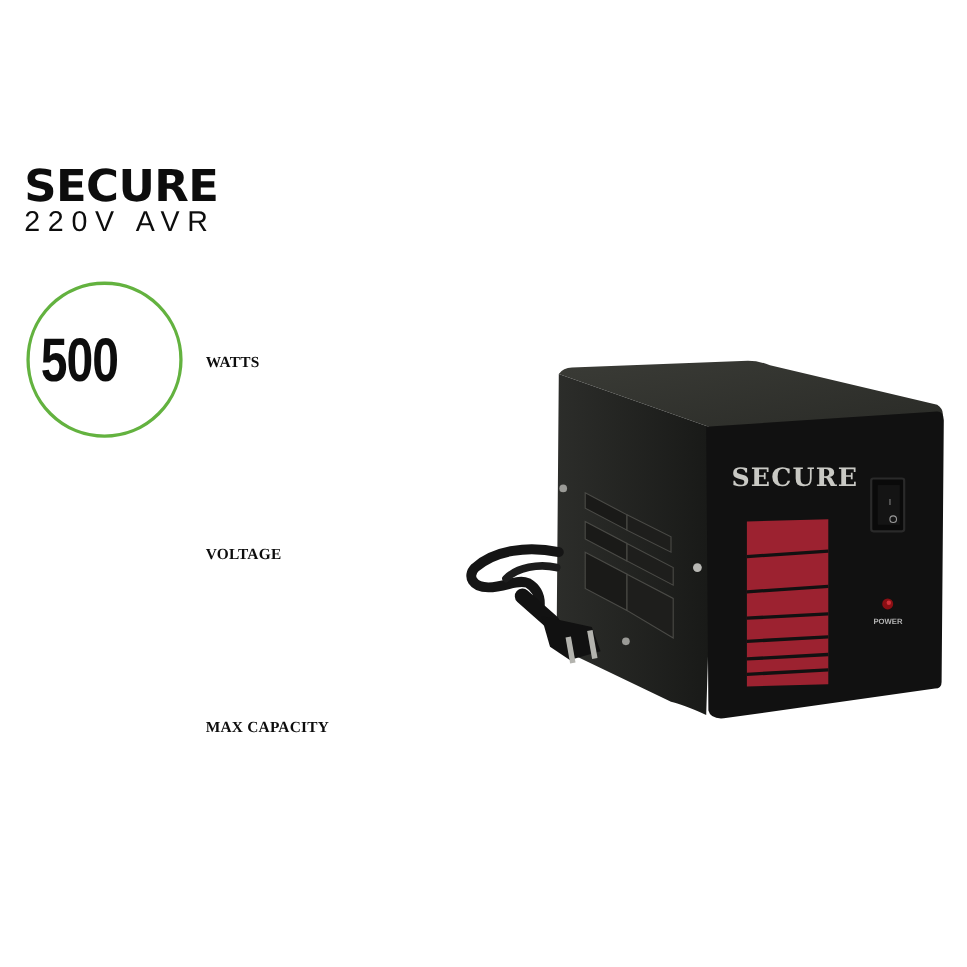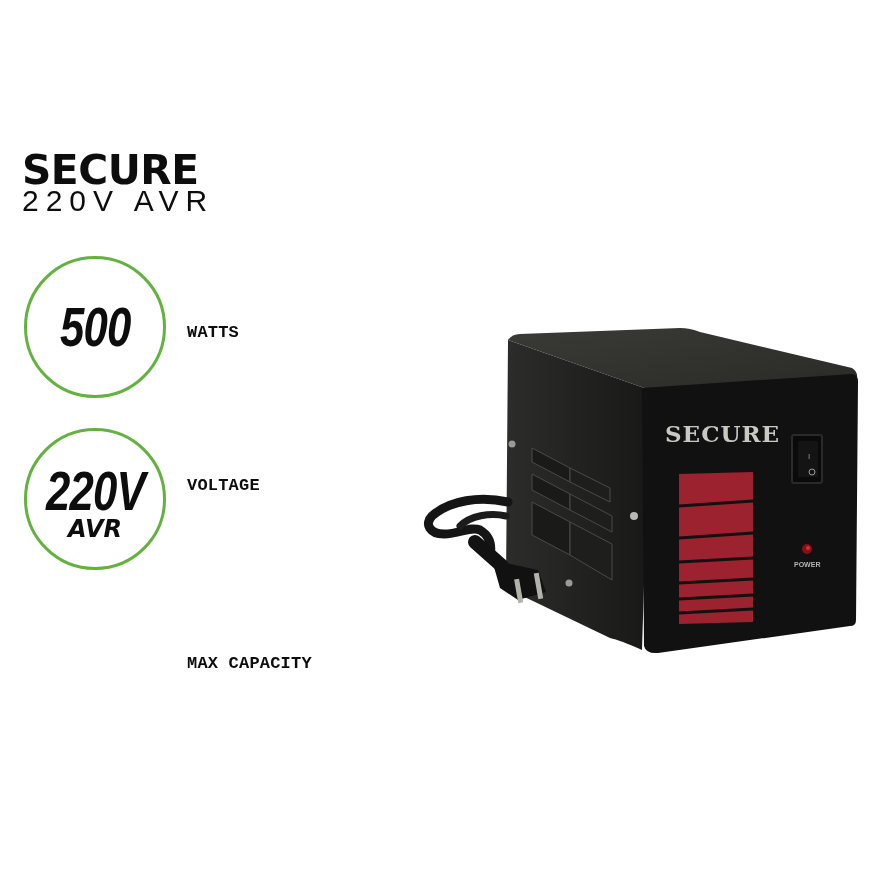--- a/index.html
+++ b/index.html
@@ -6,36 +6,36 @@
   body {
     width:879px; height:879px; background:#ffffff; position:relative; overflow:hidden;
     font-family:"Liberation Sans", sans-serif; color:#0d0d0d;
   }
   .brand { position:absolute; left:22px; top:150px; }
   .brand-name {
     font-family:"DejaVu Sans", sans-serif; font-weight:900; font-size:40px; letter-spacing:-0.5px;
     line-height:40px; transform:scaleX(1.02); transform-origin:left;
   }
   .brand-sub {
-    font-family:"Liberation Sans", sans-serif; font-size:30px; letter-spacing:7px; line-height:26px;
+    font-family:"Liberation Sans", sans-serif; font-size:26px; letter-spacing:7px; line-height:26px;
     margin-top:-2px; font-weight:400;
   }
   .spec { position:absolute; left:24px; width:340px; height:150px; }
   .circle {
     position:absolute; left:0; top:0; width:142px; height:142px; border-radius:50%;
     border:3px solid #63b23f; box-sizing:border-box; background:#fff;
-    display:flex; flex-direction:column; align-items:center; justify-content:center;font-style:italic;
+    display:flex; flex-direction:column; align-items:flex-start; justify-content:center;
   }
   .big {
     font-family:"Liberation Sans", sans-serif; font-weight:700; font-size:56px; line-height:56px;
     transform:scaleX(0.78); letter-spacing:-1px;
   }
   .small-avr { font-family:"DejaVu Sans", sans-serif; font-weight:600; font-size:24px; line-height:24px; margin-top:-2px; }
   .label {
-    position:absolute; left:163px; font-family:Liberation Mono, monospace; font-weight:700; font-size:17px;
+    position:absolute; left:163px; font-family:Liberation Serif, serif; font-weight:700; font-size:14px;
     letter-spacing:0.2px;
   }
 
   
   .product { position:absolute; left:420px; top:320px; width:450px; height:340px; }
 </style>
 </head>
 <body>
 
 <div class="brand">
@@ -44,25 +44,21 @@
 </div>
 
 <div class="spec" style="top:256px;">
   <div class="circle">
     <div class="big">500</div>
   </div>
   <div class="label" style="top:67px;">WATTS</div>
 </div>
 
 <div class="spec" style="top:428px;">
-  <div class="circle">
-    <div class="big" style="margin-top:6px;">220V</div>
-    <div class="small-avr">AVR</div>
-  </div>
-  <div class="label" style="top:48px;">VOLTAGE</div>
+  <div class="label" style="top:69px;">VOLTAGE</div>
 </div>
 
 <div class="spec" style="top:599px;">
   <div class="label" style="top:55px;">MAX CAPACITY</div>
 </div>
 
 <div class="product">
   <svg width="450" height="340" viewBox="0 0 450 340">
     <defs>
       <linearGradient id="topg" x1="0" y1="0" x2="1" y2="1">

